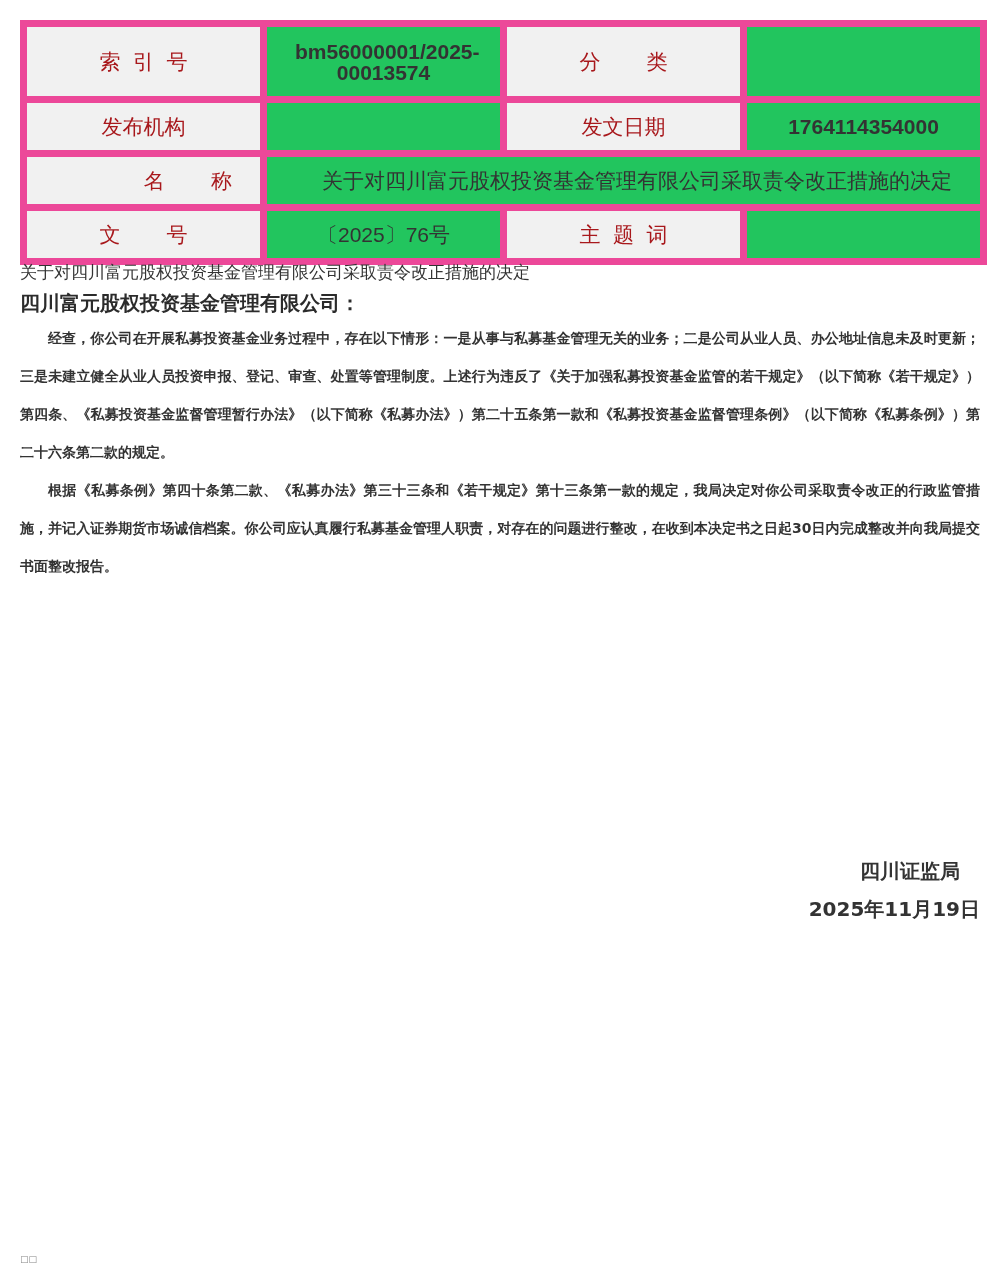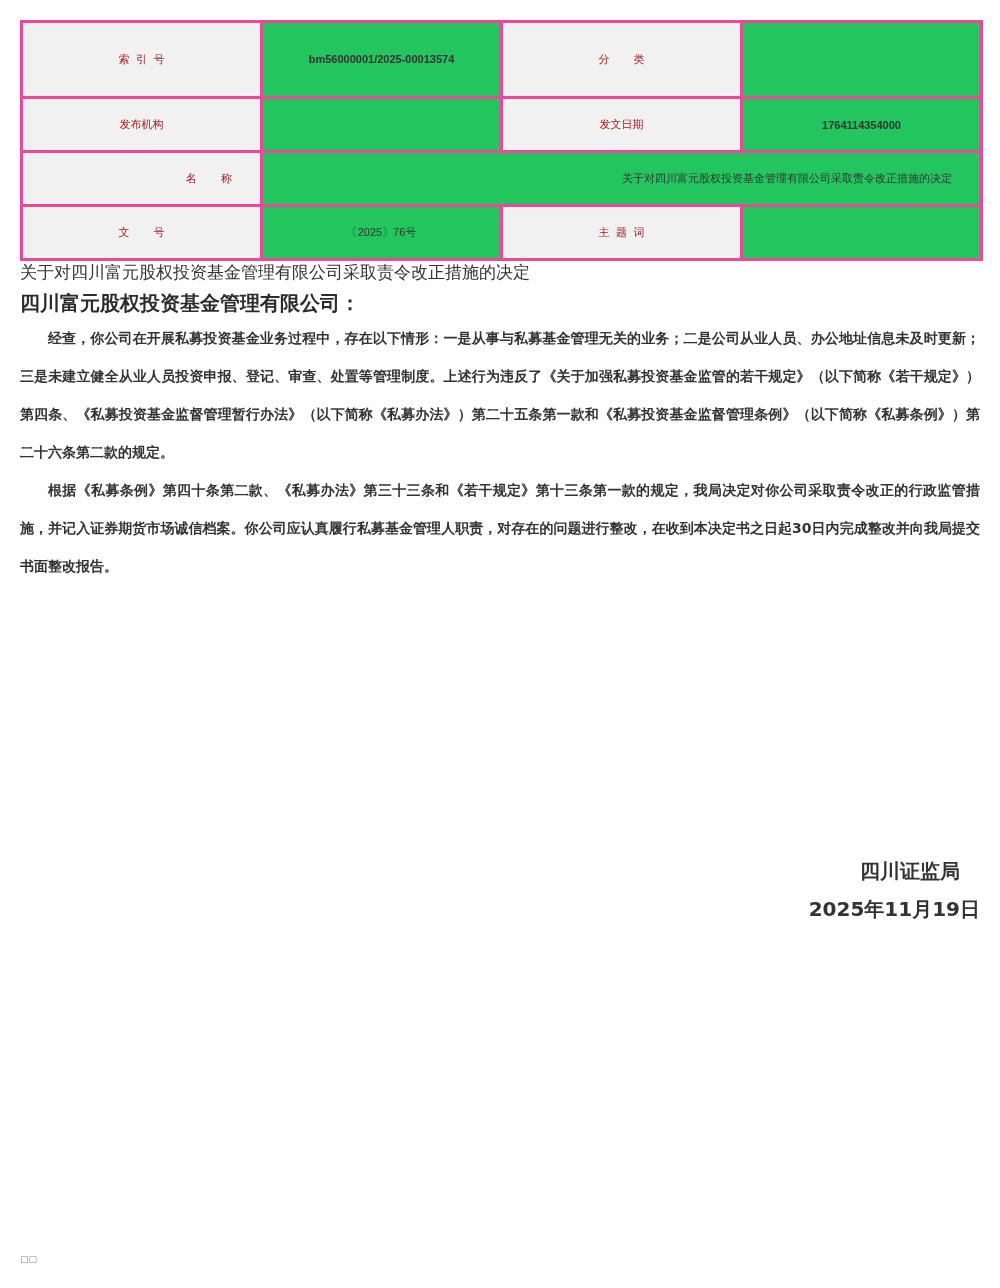--- a/index.html
+++ b/index.html
@@ -17,24 +17,24 @@
     }
     .meta-table {
       position: absolute;
       left: 20px;
       top: 20px;
       width: 960px;
       border-collapse: collapse;
       table-layout: fixed;
     }
     .meta-table td {
-      border: 3px solid #ec4899;
+      border: 7px solid #ec4899;
       text-align: center;
       vertical-align: middle;
-      font-size: 11px;
+      font-size: 21px;
       padding: 0 28px;
       box-sizing: border-box;
     }
     .meta-table td.label {
       background: #f1f1f1;
       color: #a8181c;
       width: 240px;
     }
     .meta-table td.value {
       background: #22c55e;

